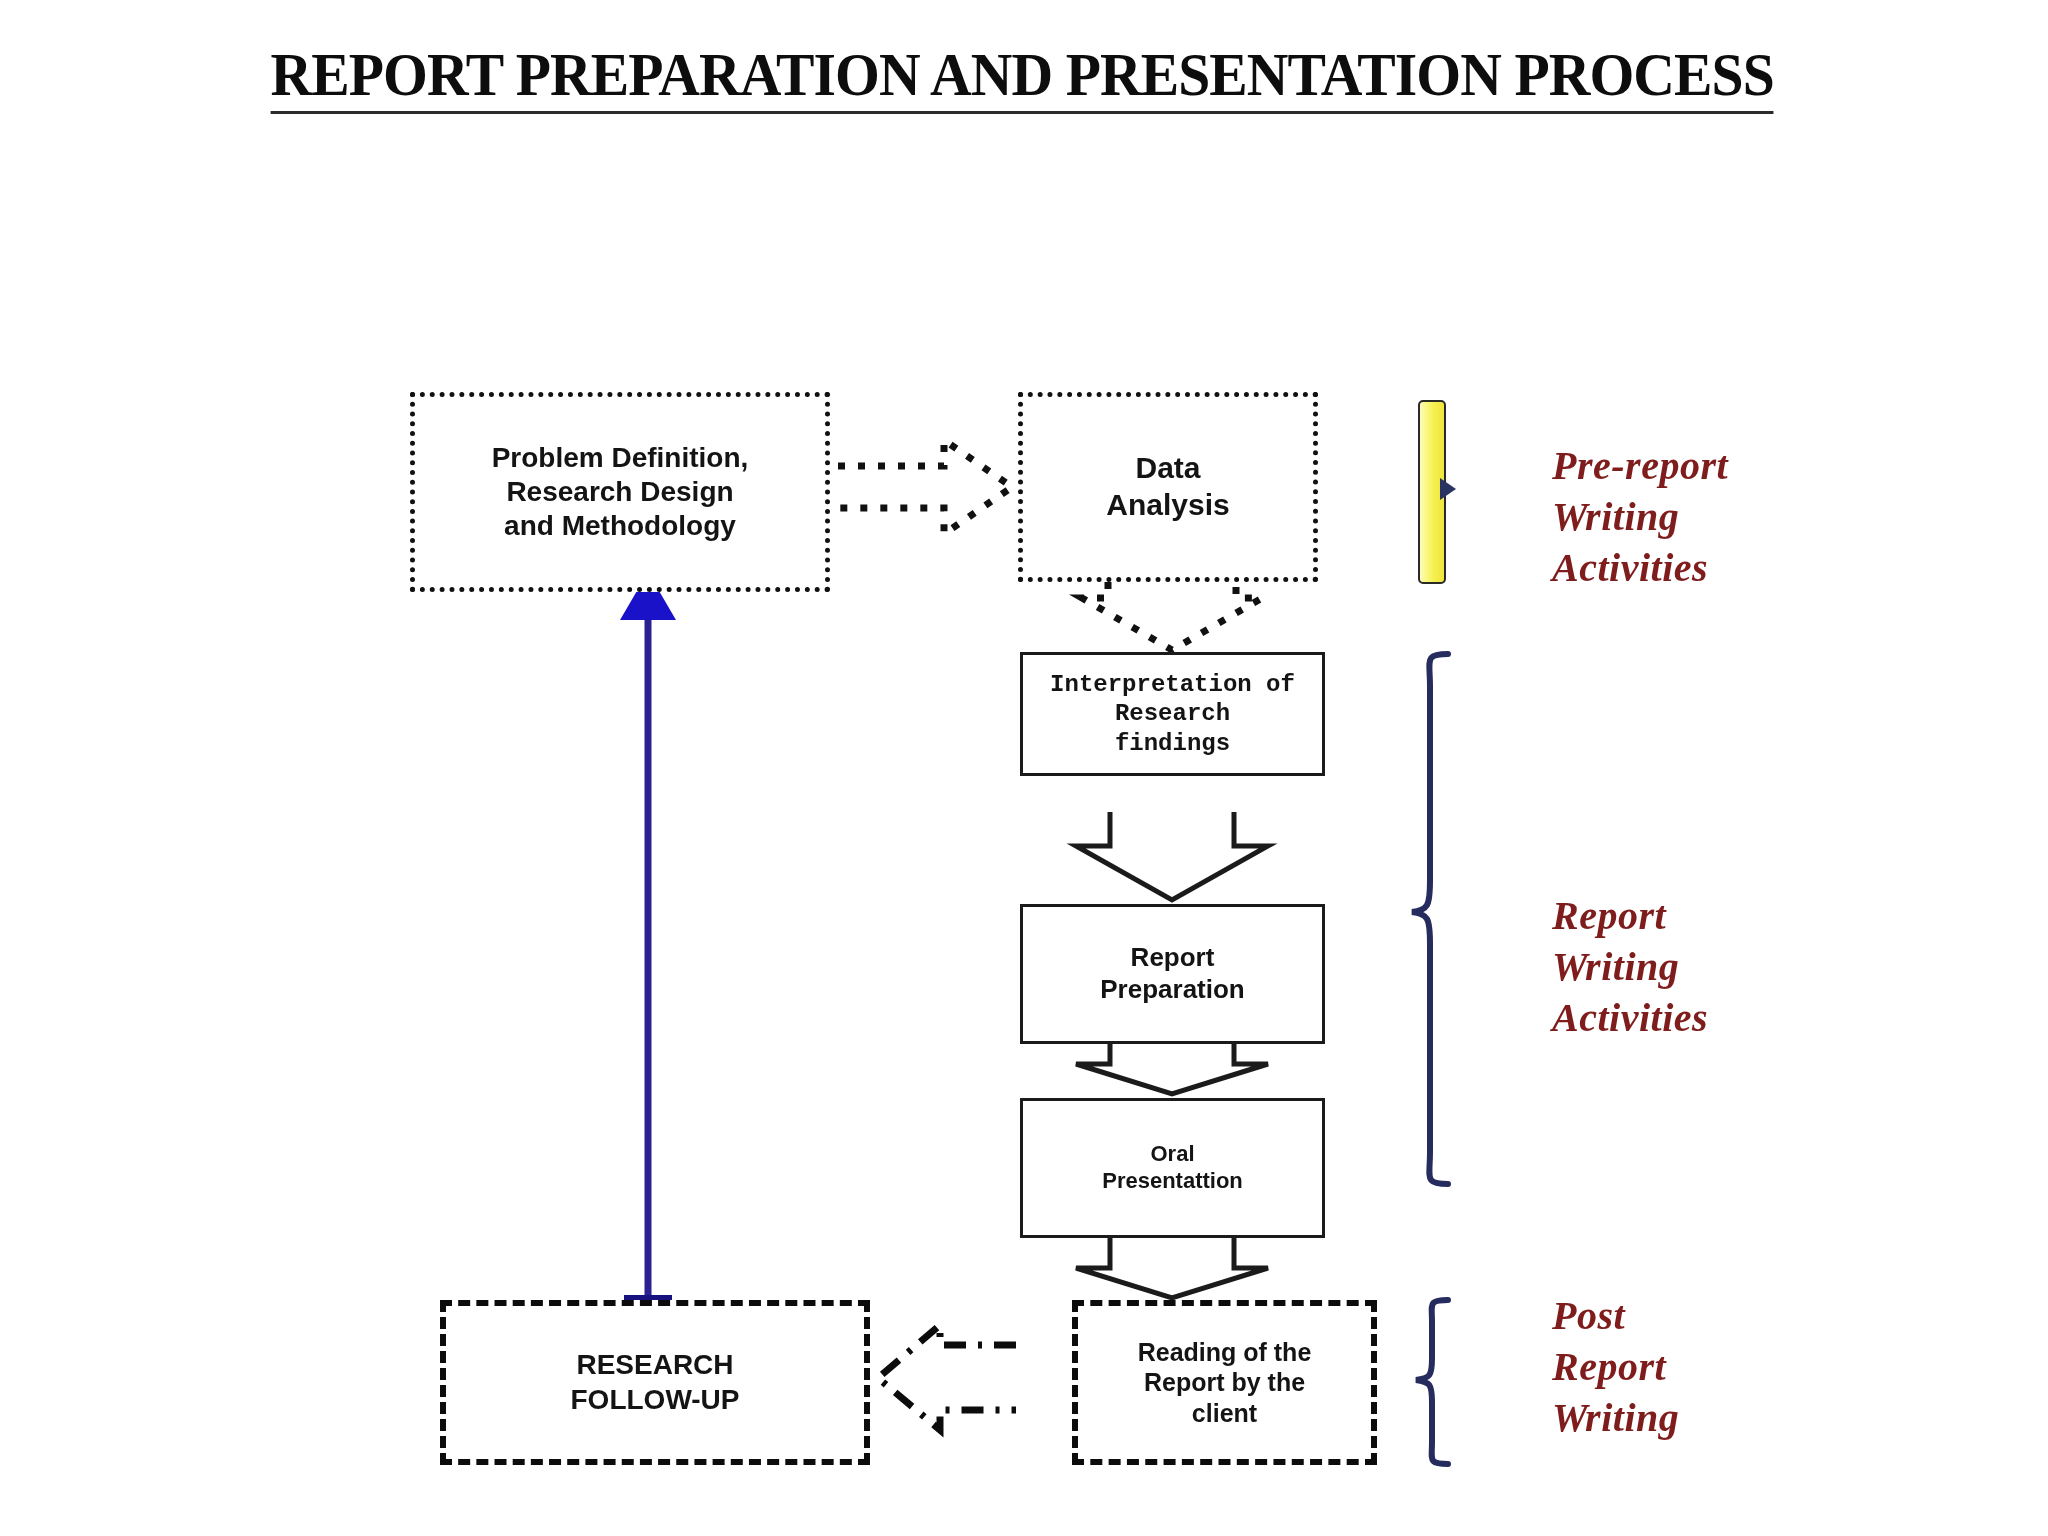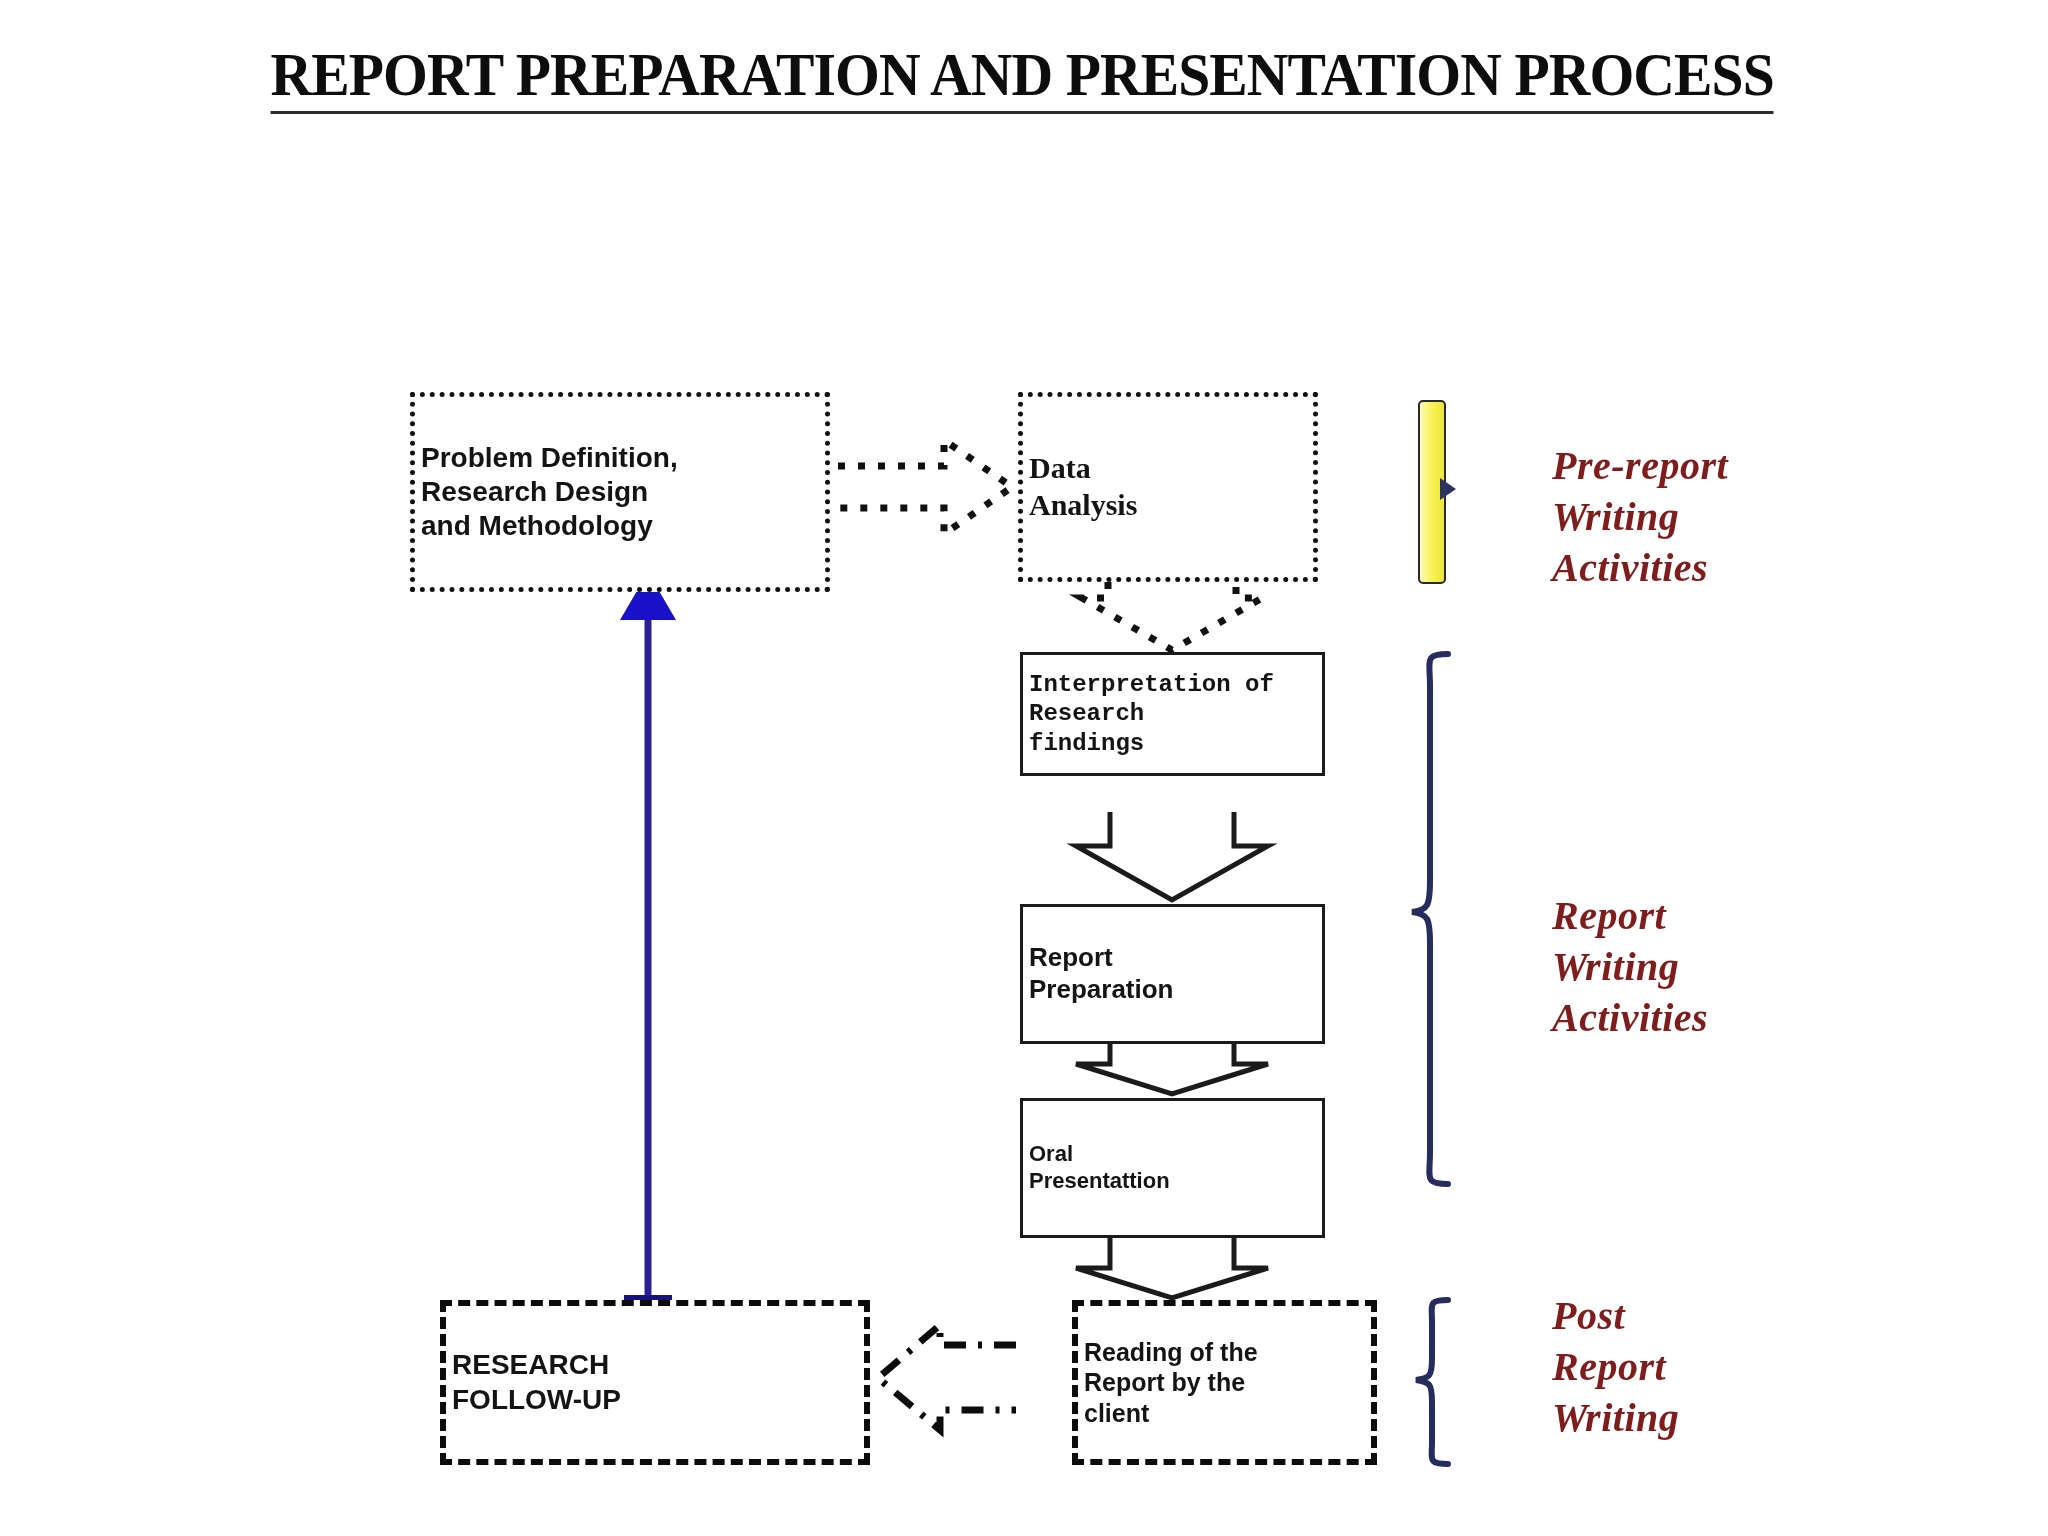--- a/index.html
+++ b/index.html
@@ -34,20 +34,21 @@
 
   
   #canvas{position:absolute;left:0;top:0;width:2048px;height:1536px;}
 
   .node{
     position:absolute;
     box-sizing:border-box;
     display:flex;
     align-items:center;
     justify-content:center;
+    text-align:center;
     background:#ffffff;
     color:#141414;
     font-weight:bold;
     line-height:1.22;
     z-index:5;
   }
   .node .txt{display:block;width:100%;padding:0 6px;}
 
   
   .dotted{
@@ -57,21 +58,21 @@
   .solid{
     border:3px solid #1b1b1b;
   }
   
   .dashdot{
     border:6px dashed #0c0c0c;
   }
 
   
   #node-problem{ left:410px; top:392px;  width:420px; height:200px; font-size:28px; }
-  #node-data   { left:1018px;top:392px;  width:300px; height:190px; font-size:30px;font-family:Liberation Serif, serif; }
+  #node-data   { left:1018px;top:392px;  width:300px; height:190px; font-size:30px; }
   #node-interp { left:1020px;top:652px;  width:305px; height:124px; font-size:24px;font-family:Liberation Mono, monospace; }
   #node-prep   { left:1020px;top:904px;  width:305px; height:140px; font-size:26px; }
   #node-oral   { left:1020px;top:1098px; width:305px; height:140px; font-size:22px; }
   #node-follow { left:440px; top:1300px; width:430px; height:165px; font-size:28px; }
   #node-client { left:1072px;top:1300px; width:305px; height:165px; font-size:25px; }
 
   
   .stage-label{
     position:absolute;
     font-family:"Liberation Serif", serif;

